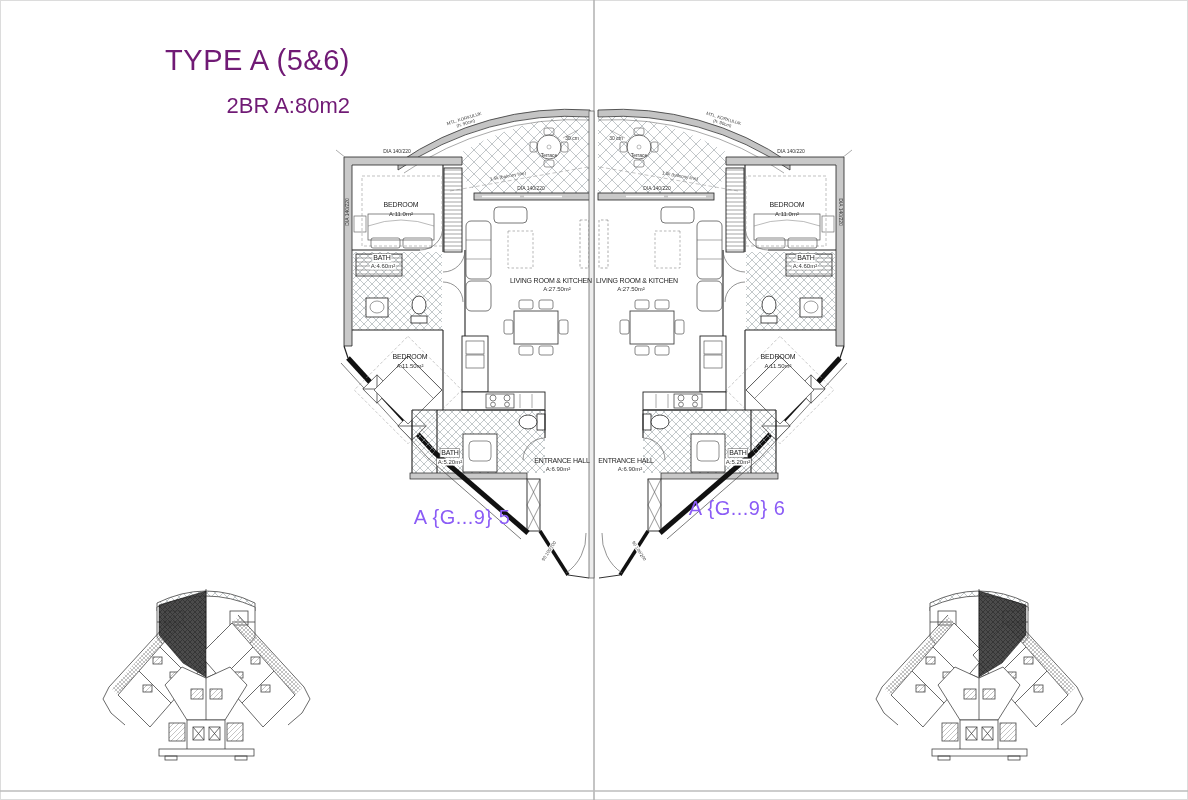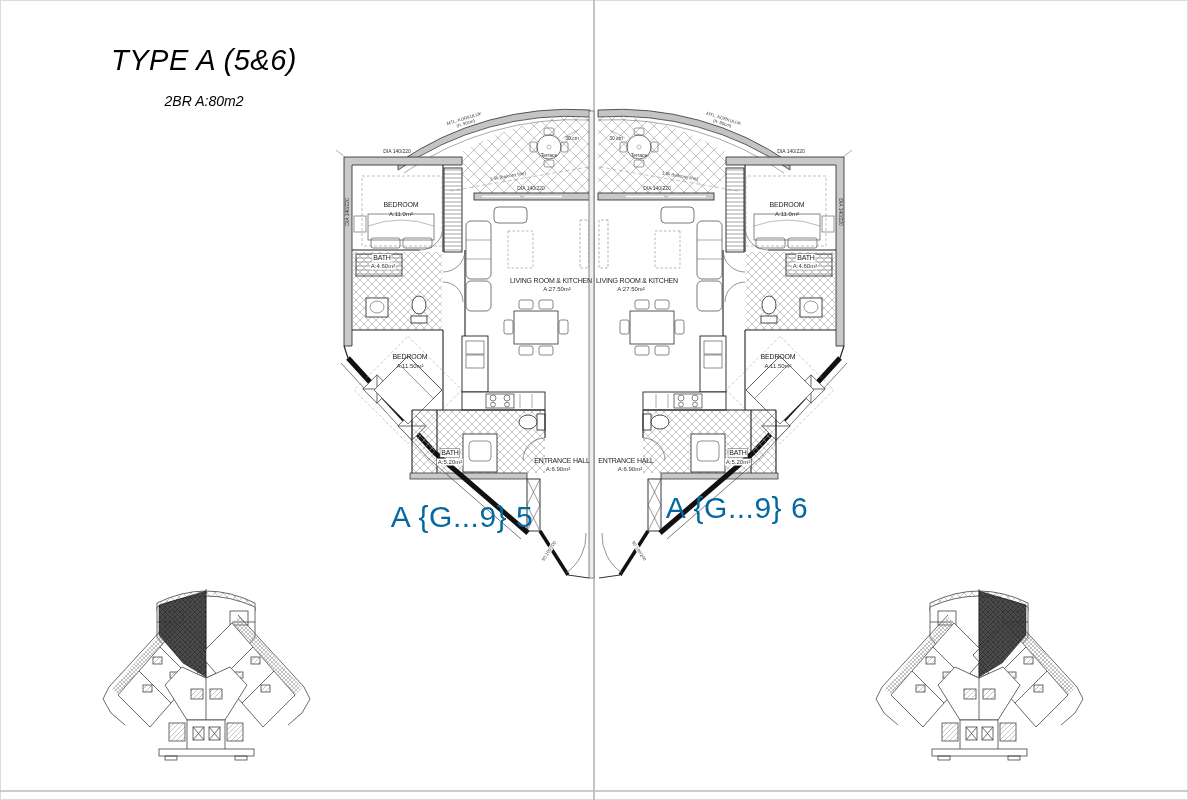--- a/index.html
+++ b/index.html
@@ -1,31 +1,31 @@
 <!DOCTYPE html>
 <html><head>
 <meta charset="utf-8">
 <style>
   html,body{margin:0;padding:0;background:#fff;}
   .page{position:relative;width:1188px;height:800px;background:#fff;overflow:hidden;
         font-family:"Liberation Sans",sans-serif;box-shadow:inset 0 0 0 1px #dcdcdc;}
-  .hdr{position:absolute;left:58px;top:44px;width:292px;text-align:center;color:#000000;font-style:italic;}
+  .hdr{position:absolute;left:58px;top:44px;width:292px;text-align:right;color:#701a75;}
   .hdr .t1{font-size:29px;letter-spacing:.5px;}
   .hdr .t2{font-size:27px;margin-top:5px;letter-spacing:.2px;}
-  .hdr .t3{font-size:14px;margin-top:16px;}
+  .hdr .t3{font-size:22px;margin-top:16px;}
   svg.drawing{position:absolute;left:0;top:0;}
   .lbl{position:absolute;transform:translate(-50%,-50%);white-space:nowrap;color:#222;
        text-align:center;line-height:1.15;}
   .rl{font-size:7px;letter-spacing:-.2px;}
   .ra{font-size:6px;color:#333;}
   .tiny{font-size:5px;color:#333;}
   .micro{font-size:4.5px;color:#444;}
   .wbg{background:#fff;padding:0 1px;}
   .boxed{box-shadow:0 0 0 .6px #777;}
-  .unitlbl{font-size:30px;color:#0369a1;letter-spacing:.5px;}
+  .unitlbl{font-size:20px;color:#8b5cf6;letter-spacing:.5px;}
   .rot-n90{transform:translate(-50%,-50%) rotate(-90deg);}
   .rot-p90{transform:translate(-50%,-50%) rotate(90deg);}
   .rot-n17{transform:translate(-50%,-50%) rotate(-17deg);}
   .rot-p17{transform:translate(-50%,-50%) rotate(17deg);}
   .rot-n57{transform:translate(-50%,-50%) rotate(-57deg);}
   .rot-p57{transform:translate(-50%,-50%) rotate(57deg);}
   .rot-n10{transform:translate(-50%,-50%) rotate(-10deg);}
   .rot-p10{transform:translate(-50%,-50%) rotate(10deg);}
 </style>
 </head>

